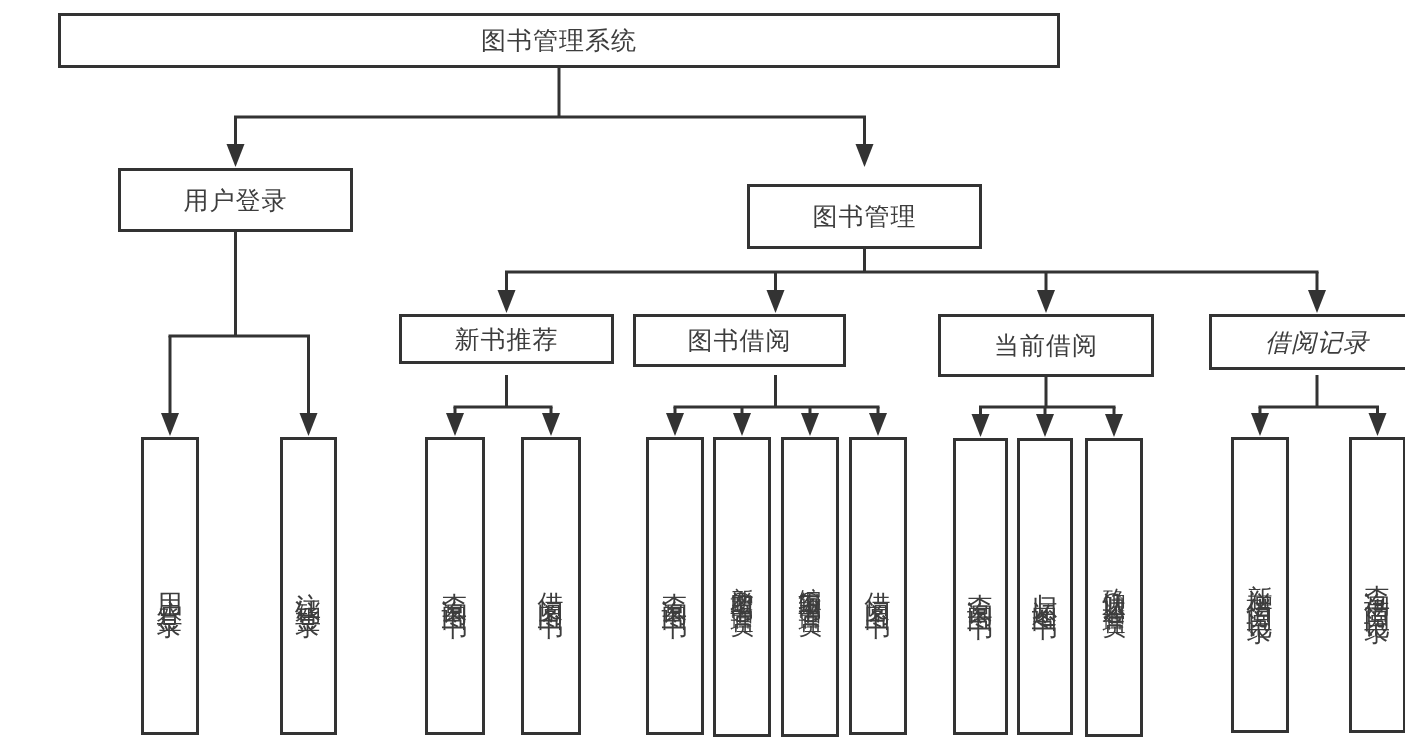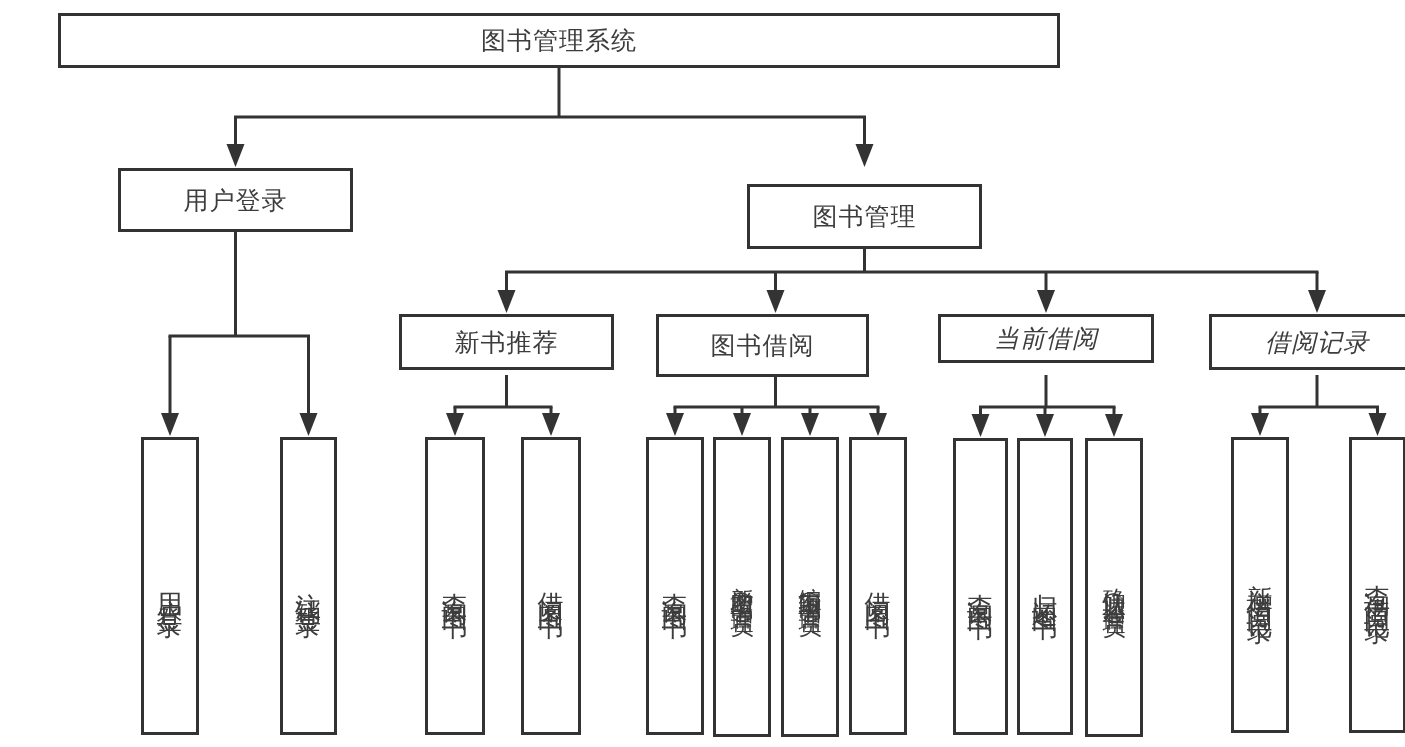--- a/index.html
+++ b/index.html
@@ -112,27 +112,27 @@
   <div id="nodes">
       <div class="node" style="left: 22px; top: 13px; width: 1002px; height: 55px;">
         <span class="label">图书管理系统</span>
       </div>
       <div class="node" style="left: 82px; top: 168px; width: 235px; height: 64px;">
         <span class="label">用户登录</span>
       </div>
       <div class="node" style="left: 711px; top: 184px; width: 235px; height: 65px;">
         <span class="label">图书管理</span>
       </div>
-      <div class="node" style="left: 363px; top: 314px; width: 215px; height: 56px;">
+      <div class="node" style="left: 363px; top: 314px; width: 215px; height: 50px;">
         <span class="label">新书推荐</span>
       </div>
-      <div class="node" style="left: 620px; top: 314px; width: 213px; height: 63px;">
+      <div class="node" style="left: 597px; top: 314px; width: 213px; height: 53px;">
         <span class="label">图书借阅</span>
       </div>
-      <div class="node" style="left: 902px; top: 314px; width: 216px; height: 49px; font-style: italic;">
+      <div class="node" style="left: 902px; top: 314px; width: 216px; height: 63px;">
         <span class="label">当前借阅</span>
       </div>
       <div class="node" style="left: 1173px; top: 314px; width: 216px; height: 56px; font-style: italic;">
         <span class="label">借阅记录</span>
       </div>
       <div class="node v" style="left: 105px; top: 437px; width: 58px; height: 298px;">
         <span class="label">用户登录</span>
       </div>
       <div class="node v" style="left: 244px; top: 437px; width: 57px; height: 298px;">
         <span class="label">注销登录</span>

